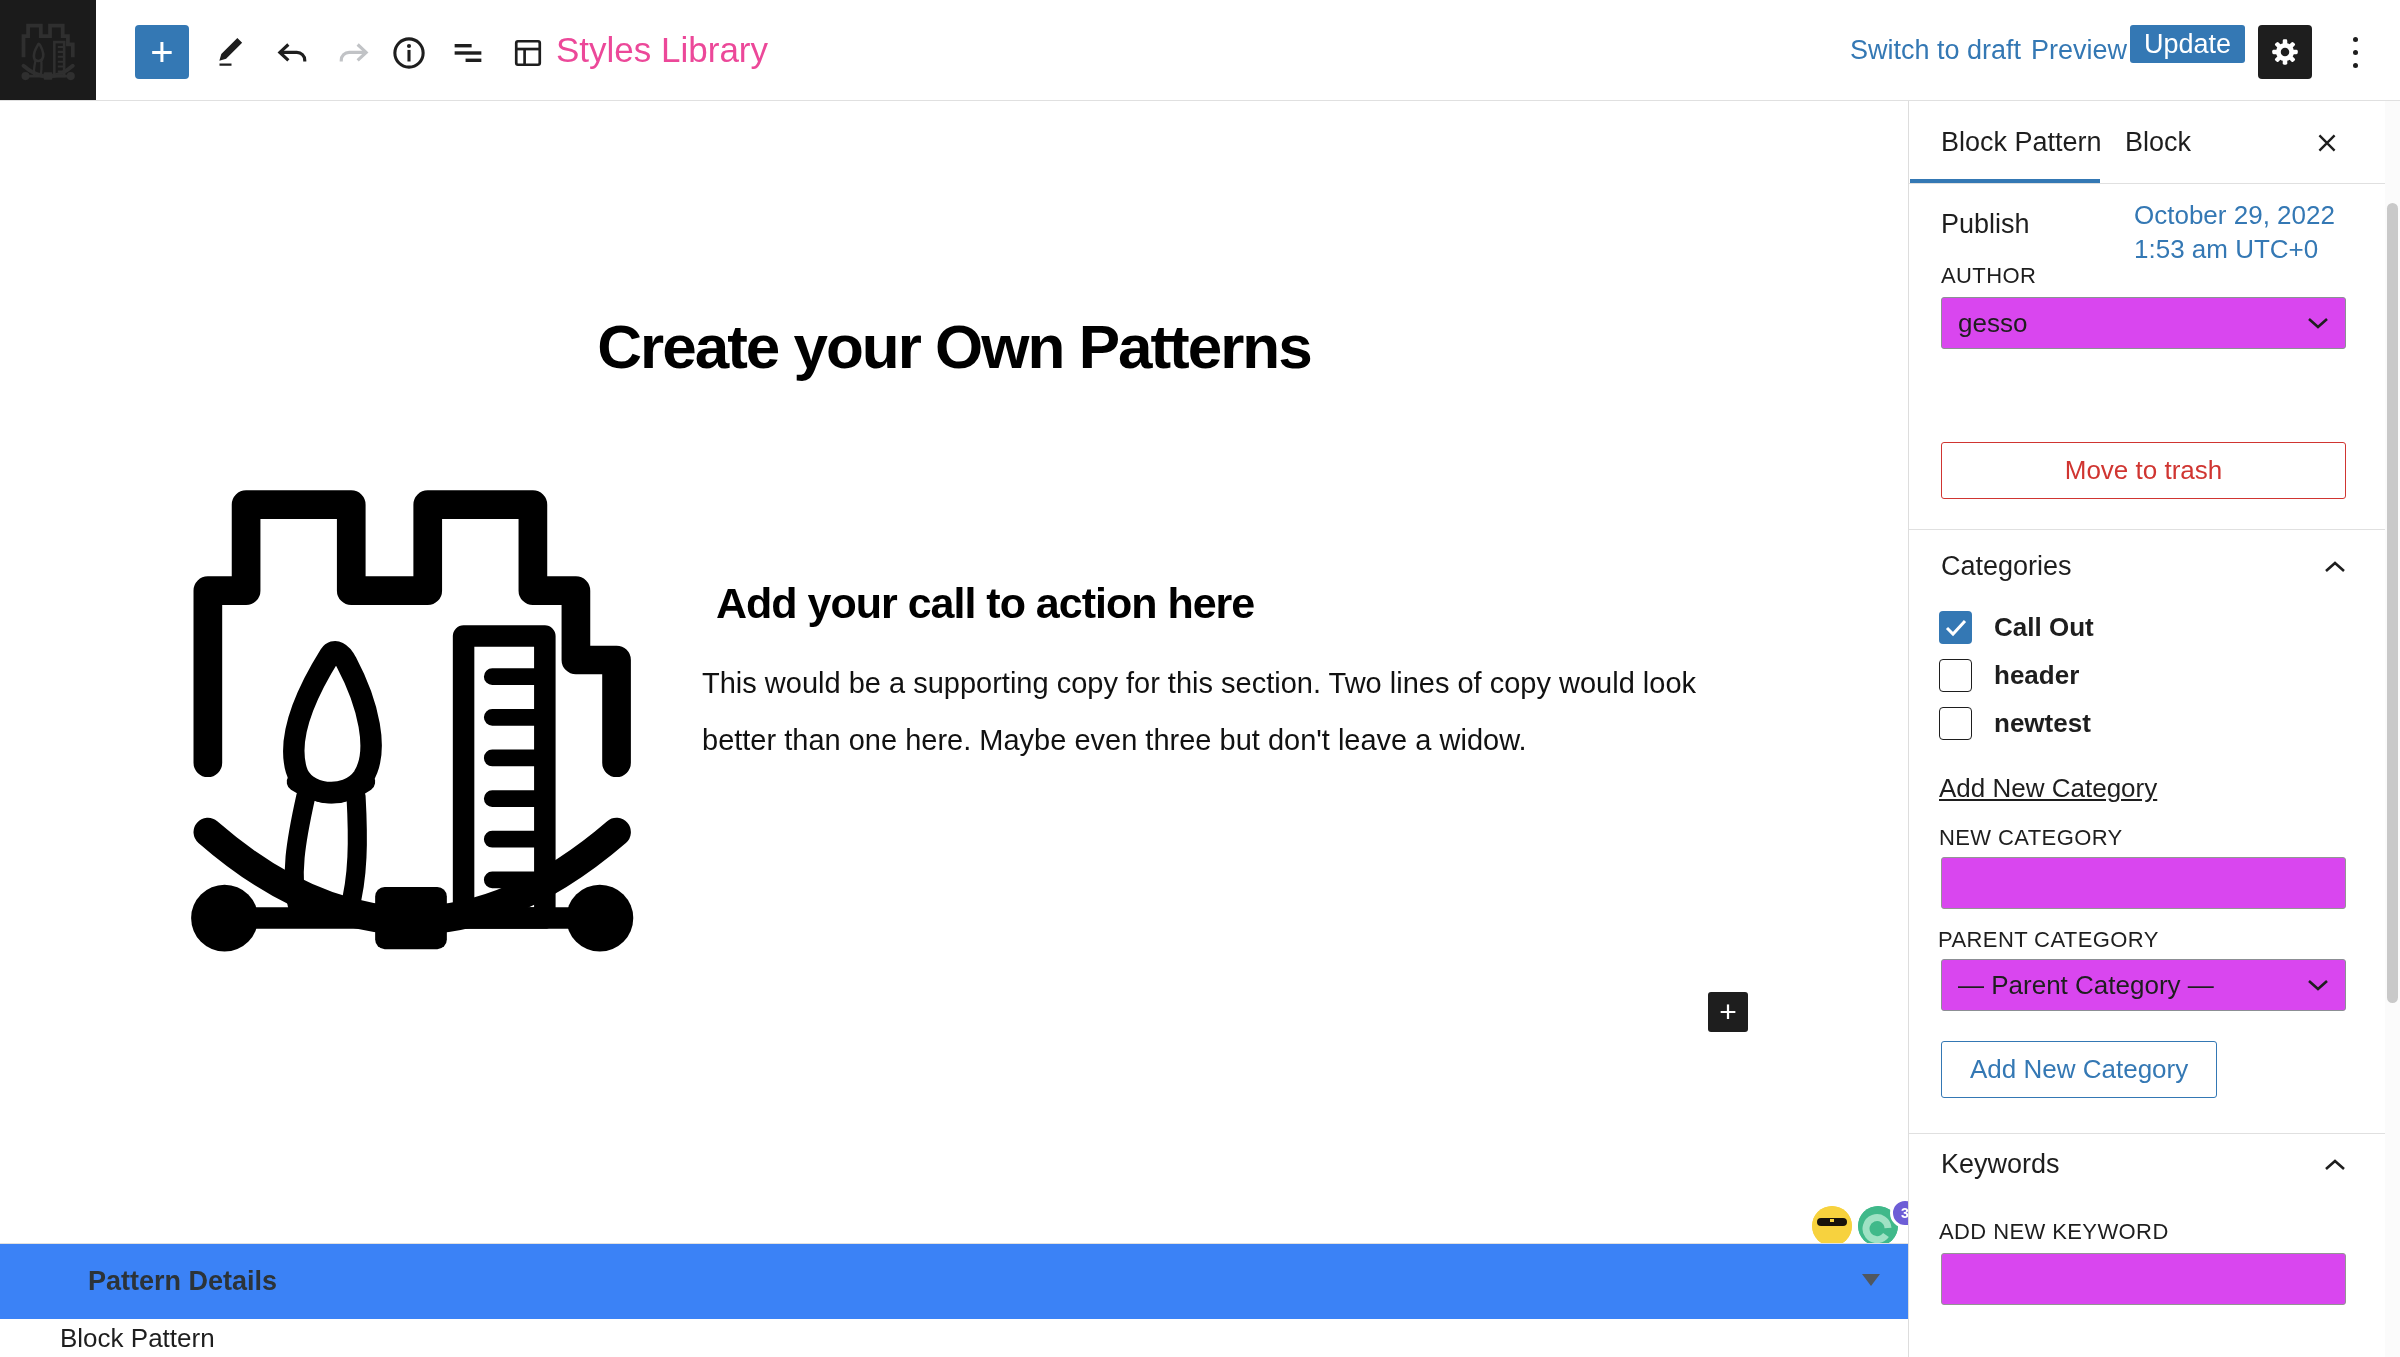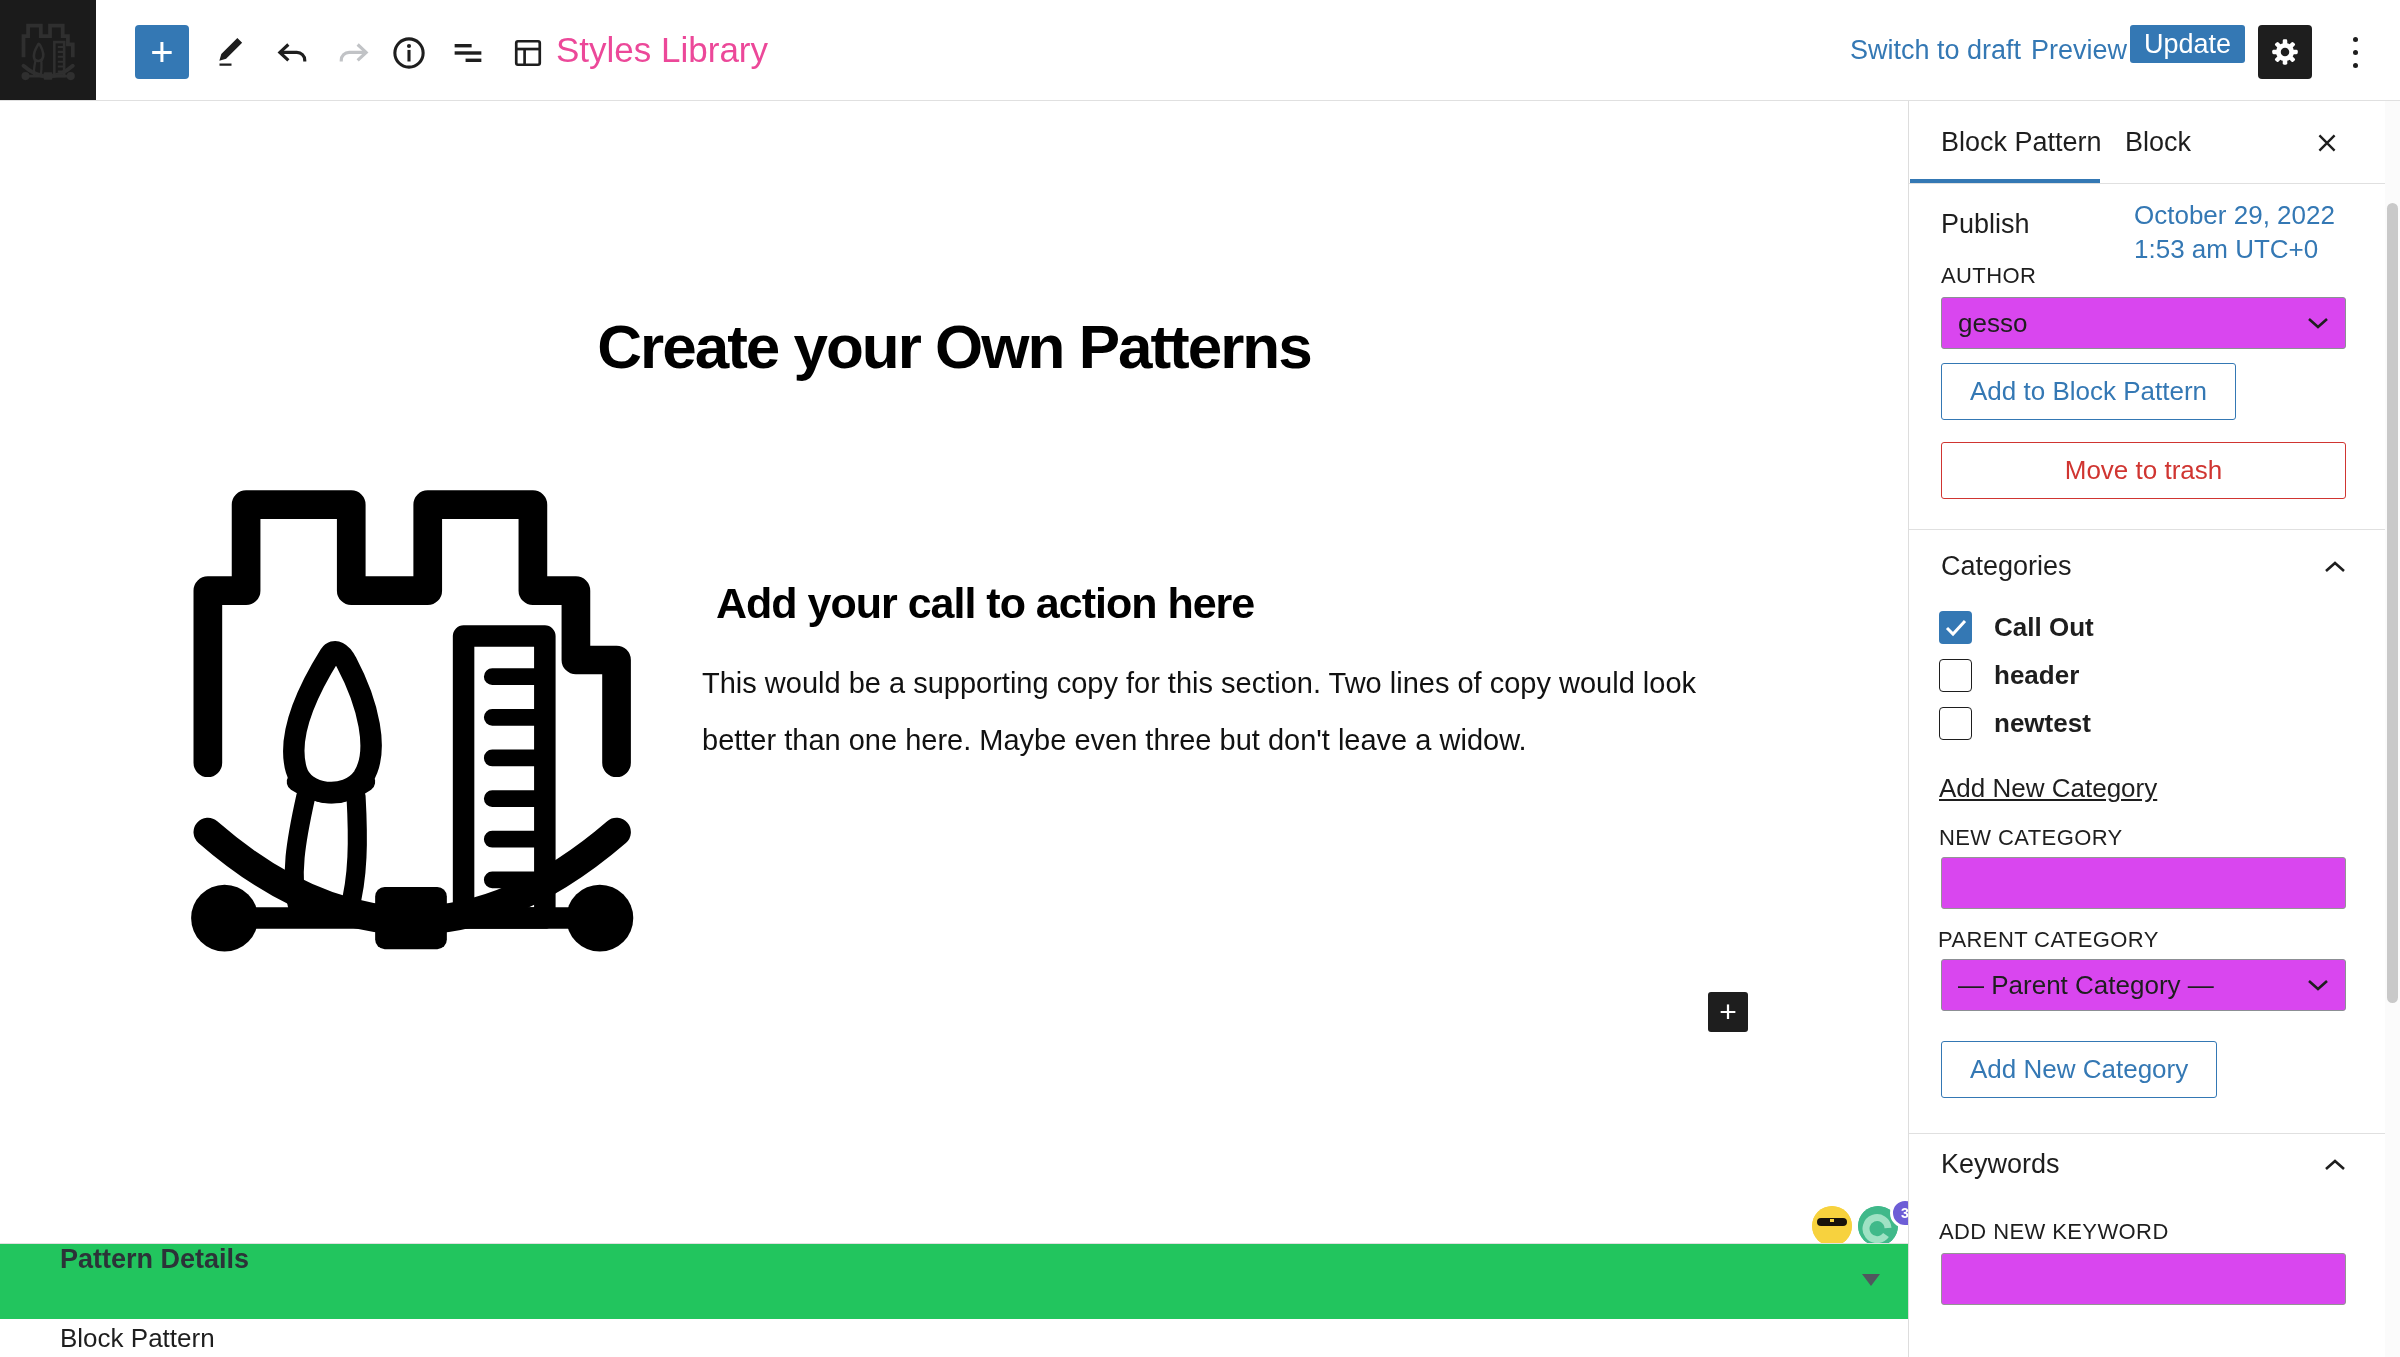--- a/index.html
+++ b/index.html
@@ -21,21 +21,21 @@
   .canvas{position:absolute;left:0;top:101px;width:1908px;height:1142px;background:#fff;overflow:hidden;}
   .h1{position:absolute;left:0;top:210px;width:1908px;text-align:center;font-size:62px;font-weight:700;letter-spacing:-2px;color:#000;}
   .hero-icon{position:absolute;left:172px;top:348px;}
   .h2{position:absolute;left:700px;top:462px;width:1010px;font-size:43px;font-weight:700;letter-spacing:-1px;color:#000;}
   .body-copy{position:absolute;left:702px;top:554px;width:1005px;font-size:29px;line-height:57px;color:#111;}
   .block-inserter{position:absolute;left:1708px;top:891px;width:40px;height:40px;background:#1e1e1e;border-radius:3px;color:#fff;display:flex;align-items:center;justify-content:center;font-size:30px;font-weight:300;line-height:1;}
   .avatars{position:absolute;left:1790px;top:1105px;width:118px;height:37px;}
   .avatar{position:absolute;width:40px;height:40px;border-radius:50%;overflow:hidden;}
   .presence-badge{position:absolute;left:100px;top:-8px;width:24px;height:24px;border-radius:50%;border:3px solid #fff;color:#fff;font-size:14px;font-weight:700;display:flex;align-items:center;justify-content:center;}
   
-  .pattern-bar{position:absolute;left:0;top:1243px;width:1908px;height:75px;background:#22c55e;border-top:1px solid #e0e0e0;border-bottom:1px solid #e0e0e0;display:flex;align-items:flex-start;}
+  .pattern-bar{position:absolute;left:0;top:1243px;width:1908px;height:75px;background:#3b82f6;border-top:1px solid #e0e0e0;border-bottom:1px solid #e0e0e0;display:flex;align-items:center;padding-left:28px;}
   .pattern-bar .title{margin-left:60px;font-size:27px;font-weight:700;color:#2c3338;}
   .breadcrumb-bar{position:absolute;left:0;top:1319px;width:1908px;height:38px;background:#fff;display:flex;align-items:center;}
   .breadcrumb-bar .crumb{margin-left:60px;font-size:26px;color:#1e1e1e;}
   
   .sidebar{position:absolute;left:1908px;top:101px;width:477px;height:1256px;background:#fff;border-left:1px solid #dddddd;}
   .tabs{position:absolute;left:0;top:0;width:477px;height:82px;border-bottom:1px solid #e0e0e0;}
   .tab{position:absolute;top:0;height:82px;display:flex;align-items:center;font-size:27px;color:#1e1e1e;cursor:pointer;}
   .tab-underline{position:absolute;left:1px;top:78px;width:190px;height:4px;}
   .close-x{position:absolute;left:398px;top:22px;width:40px;height:40px;display:flex;align-items:center;justify-content:center;}
   .sb{position:absolute;font-size:26px;color:#1e1e1e;}
@@ -221,21 +221,20 @@
     </div>
 
     <div class="sb-label" style="left:32px;top:162px">AUTHOR</div>
     <div class="fieldbox selectbox" style="top:196px">
       <span>gesso</span>
       <svg width="22" height="14" viewBox="0 0 22 14" fill="none" stroke="#1e1e1e" stroke-width="2.6">
           <path d="M2 3 L11 11 L20 3"></path>
         </svg>
     </div>
 
-    <div class="btn-outline" style="top:262px;border:1.5px solid #3478b4;color:#3478b4">Add to Block Pattern</div>
     <div class="btn-outline" style="top:341px;width:405px;border:1.5px solid #d03531;color:#d03531">Move to trash</div>
 
     <div class="divider" style="top:428px"></div>
 
     <div class="section-head" style="top:450px">
       <span>Categories</span>
       <svg width="22" height="14" viewBox="0 0 22 14" fill="none" stroke="#1e1e1e" stroke-width="2.6">
           <path d="M2 11 L11 3 L20 11"></path>
         </svg>
     </div>

